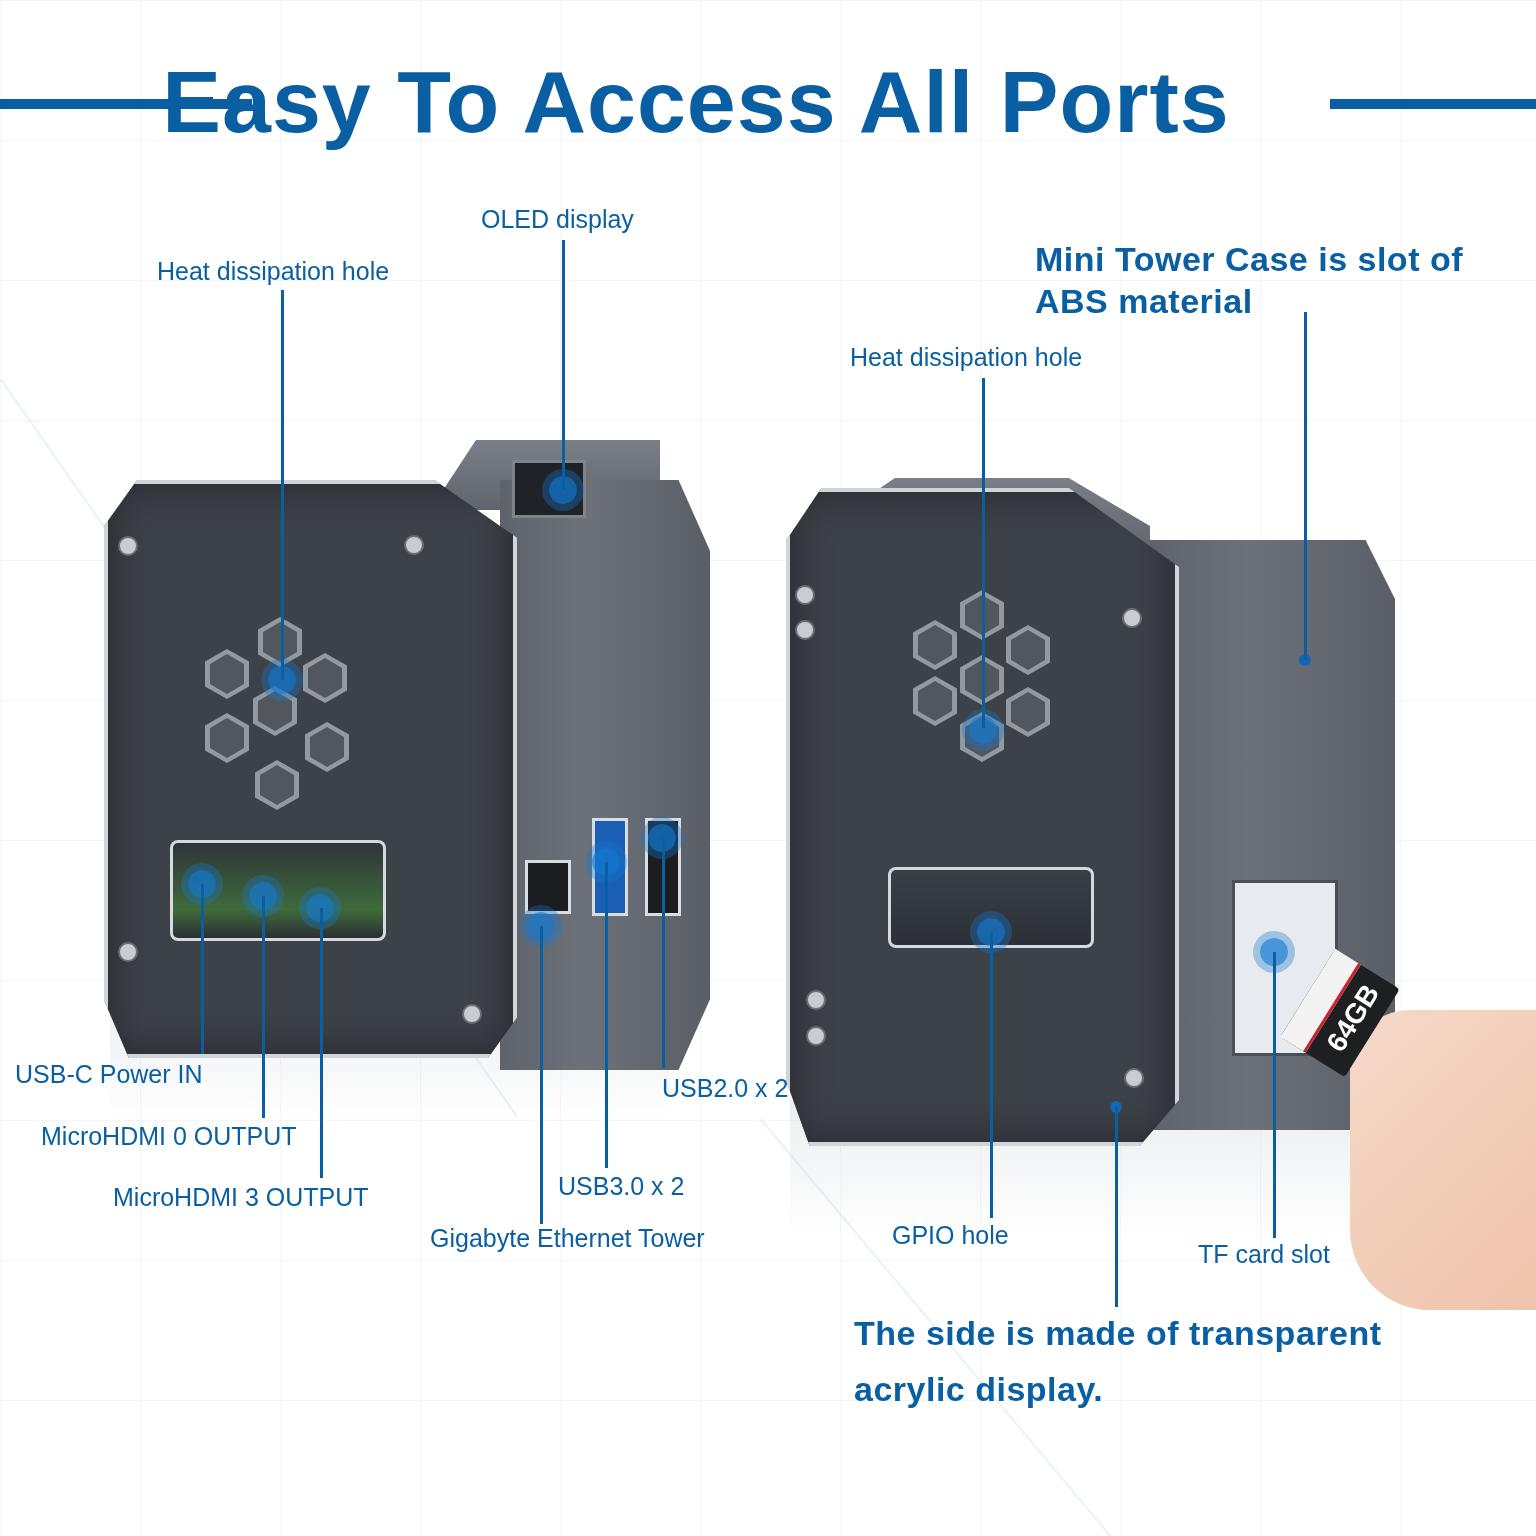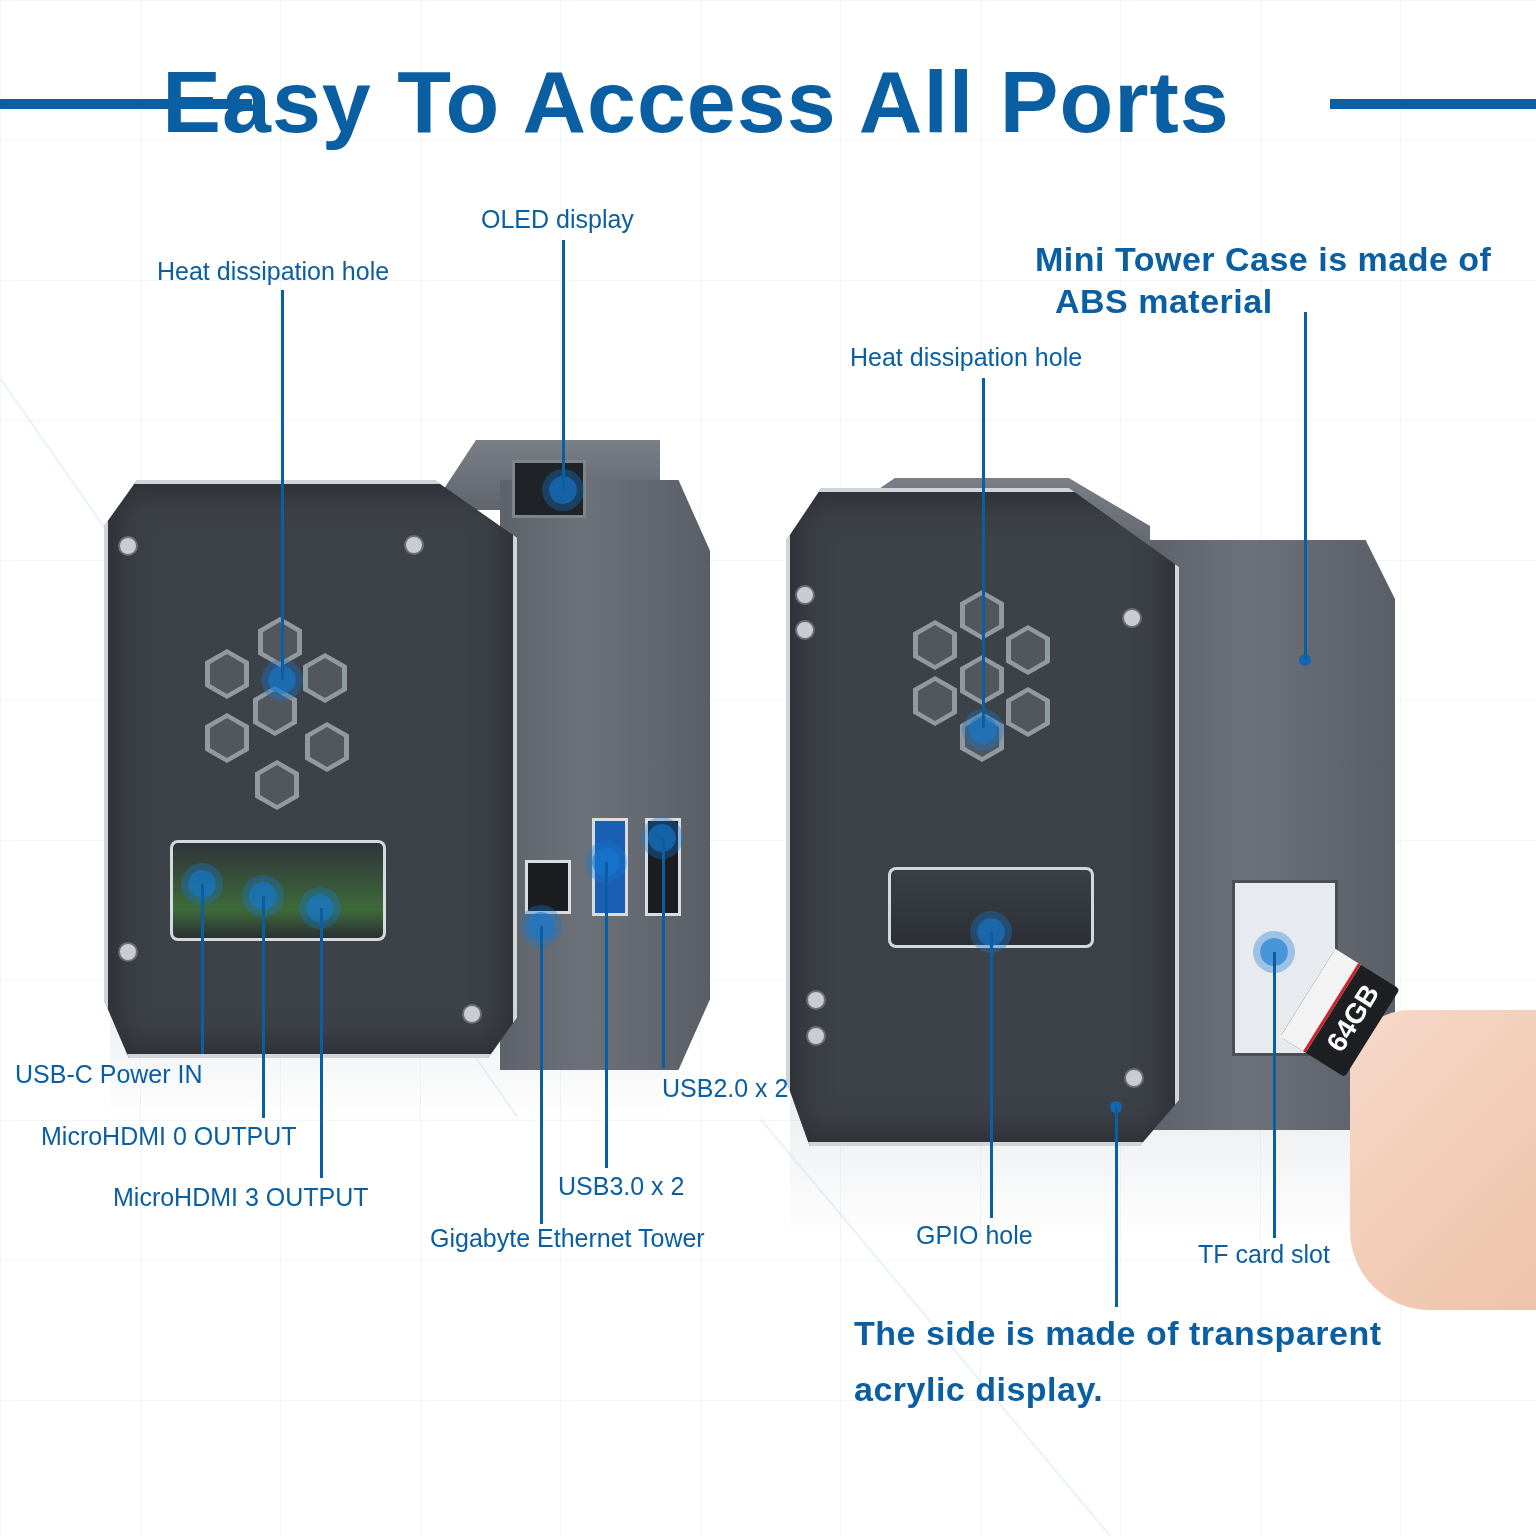--- a/index.html
+++ b/index.html
@@ -137,20 +137,20 @@
   <div class="dot" style="left:977px;top:918px;"></div>
   <div class="dot small" style="left:1110px;top:1101px;"></div>
   <div class="dot" style="left:1260px;top:938px;"></div>
 
   <div class="vline" style="left:982px;top:378px;height:350px;"></div>
   <div class="vline" style="left:1304px;top:312px;height:348px;"></div>
   <div class="vline" style="left:990px;top:932px;height:286px;"></div>
   <div class="vline" style="left:1115px;top:1107px;height:200px;"></div>
   <div class="vline" style="left:1273px;top:952px;height:286px;"></div>
 
-  <div class="lbl l" style="left:1035px;top:240px;">Mini Tower Case is made of</div>
-  <div class="lbl l" style="left:1035px;top:282px;margin-left:20px;">ABS material</div>
+  <div class="lbl l" style="left:1035px;top:240px;">Mini Tower Case is slot of</div>
+  <div class="lbl l" style="left:1035px;top:282px;">ABS material</div>
   <div class="lbl s" style="left:850px;top:343px;">Heat dissipation hole</div>
-  <div class="lbl s" style="left:916px;top:1221px;">GPIO hole</div>
+  <div class="lbl s" style="left:892px;top:1221px;">GPIO hole</div>
   <div class="lbl s" style="left:1198px;top:1240px;">TF card slot</div>
   <div class="lbl l" style="left:854px;top:1314px;">The side is made of transparent</div>
   <div class="lbl l" style="left:854px;top:1370px;">acrylic display.</div>
 </div>
 
 </body></html>

